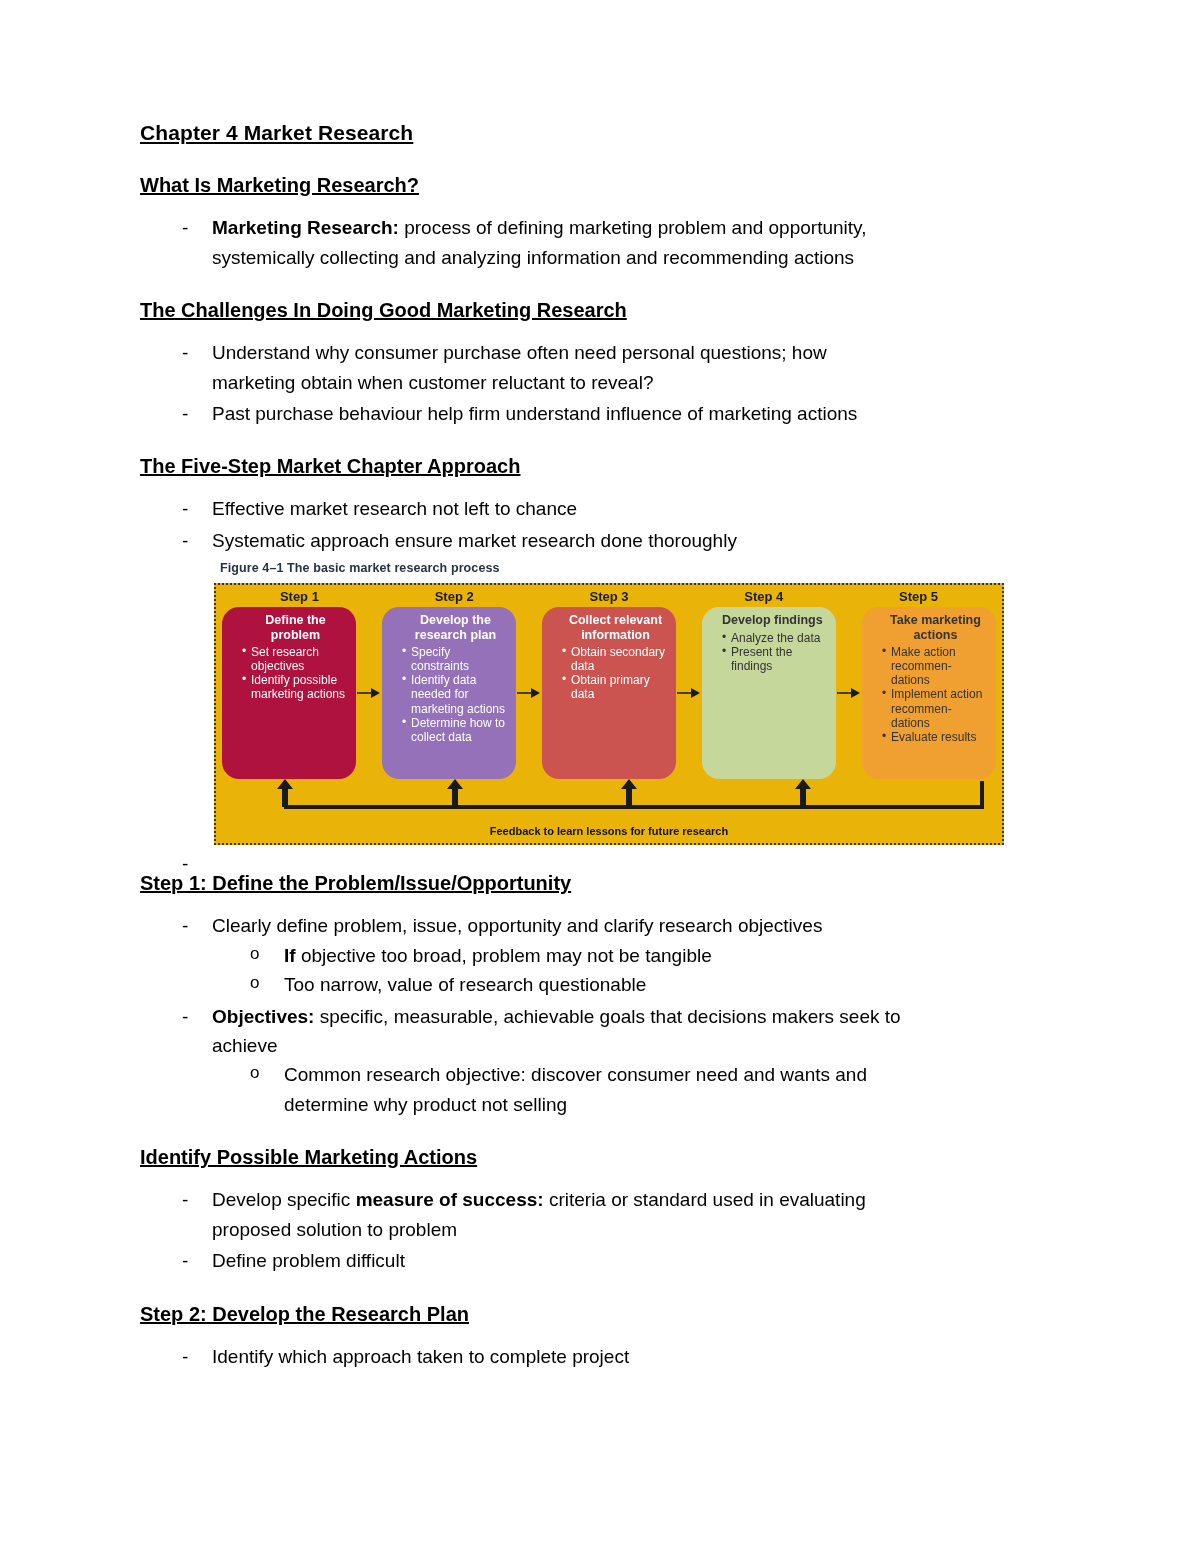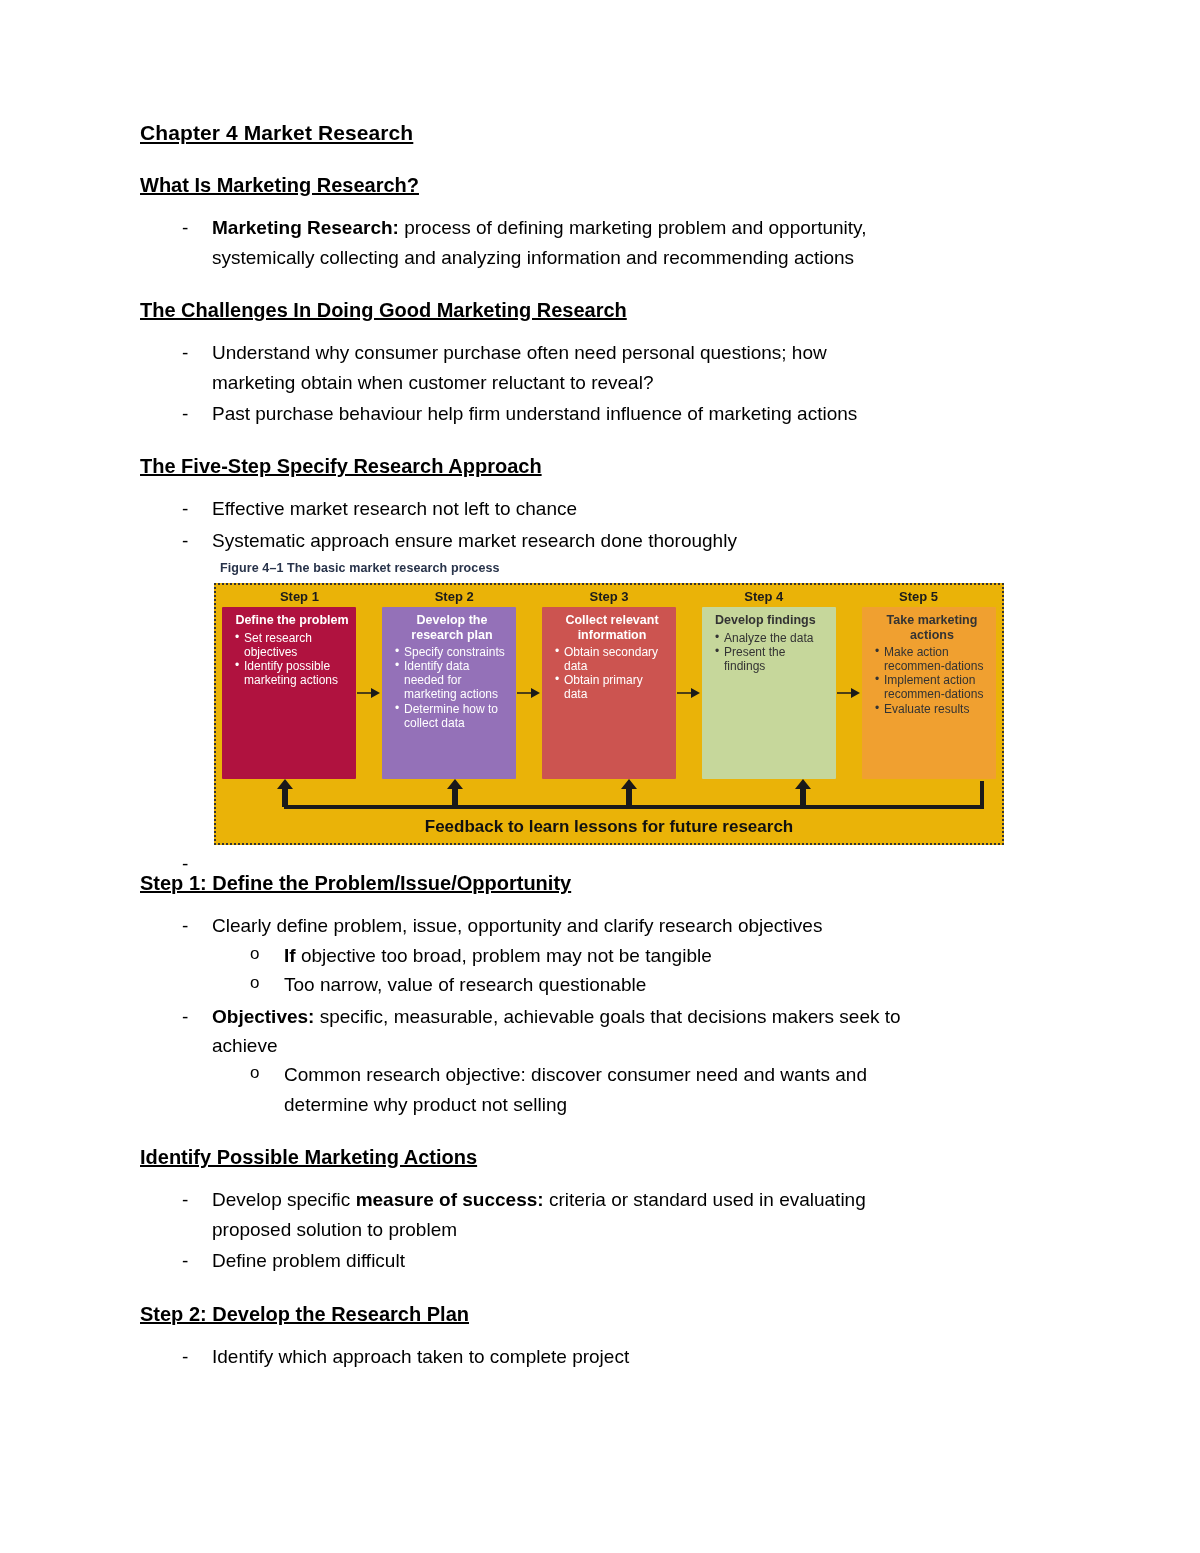--- a/index.html
+++ b/index.html
@@ -131,22 +131,22 @@
 
   .flow-col {
     flex: 1;
     display: flex;
     align-items: stretch;
     position: relative;
   }
 
   .step-box {
     flex: 1;
-    border-radius: 1px;
-    padding: 6px 7px 8px 13px;
+    border-radius: 17px;
+    padding: 6px 7px 8px 20px;
     min-height: 172px;
     position: relative;
   }
 
   .step-box .box-title {
     text-align: center;
     font-weight: bold;
     font-size: 12.5px;
     line-height: 1.15;
     margin-bottom: 3px;
@@ -190,21 +190,21 @@
     height: 58px;
     width: 100%;
     margin-top: 0px;
   }
 
   .feedback-label {
     position: absolute;
     left: 0; right: 0;
     bottom: 0px;
     text-align: center;
-    font-size: 17px;
+    font-size: 11px;
     font-weight: bold;
     color: #111;
   }
 
   .trailing-dash {
     position: relative;
     padding-left: 72px;
     font-size: 19px;
     line-height: 1.55;
     margin-top: 4px;
@@ -227,21 +227,21 @@
   <ul class="bullets">
     <li><span class="b">Marketing Research:</span><span> process of defining marketing problem and opportunity, systemically collecting and analyzing information and recommending actions</span></li>
   </ul>
 
   <h2 class="section-heading">The Challenges In Doing Good Marketing Research</h2>
   <ul class="bullets">
     <li><span>Understand why consumer purchase often need personal questions; how marketing obtain when customer reluctant to reveal?</span></li>
     <li><span>Past purchase behaviour help firm understand influence of marketing actions</span></li>
   </ul>
 
-  <h2 class="section-heading">The Five-Step Specify Research Approach</h2>
+  <h2 class="section-heading">The Five-Step Market Chapter Approach</h2>
   <ul class="bullets">
     <li><span>Effective market research not left to chance</span></li>
     <li><span>Systematic approach ensure market research done thoroughly</span></li>
   </ul>
 
   <div class="figure-wrap">
     <div class="figure-caption">Figure 4–1  The basic market research process</div>
 
     <div class="figure-frame">
 

